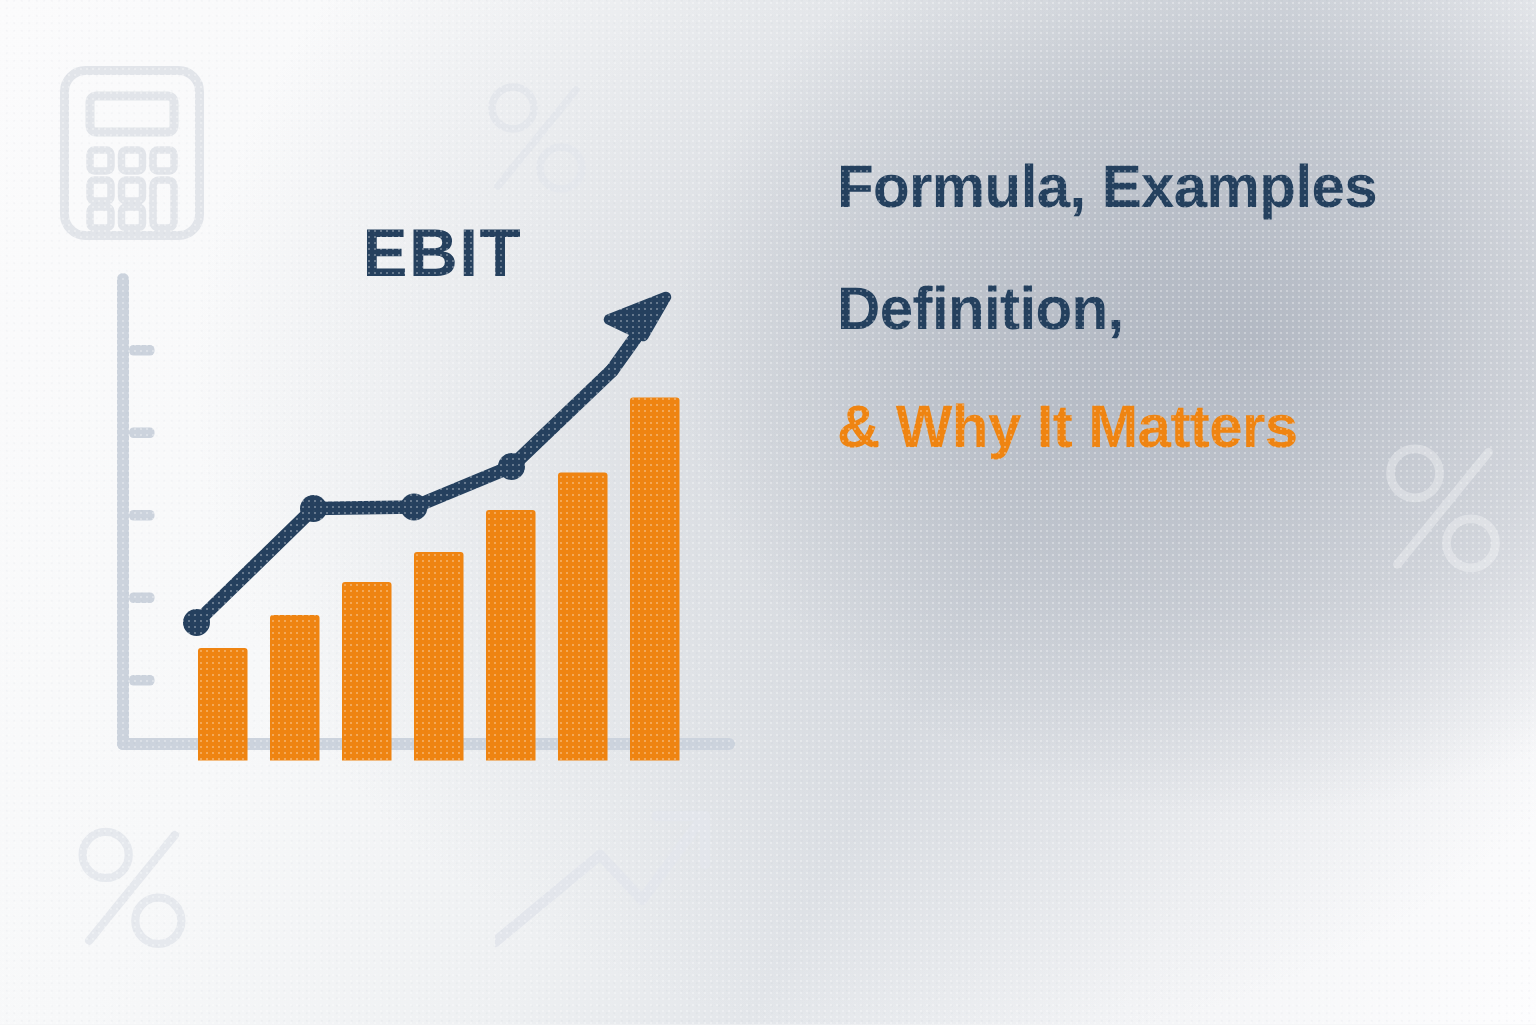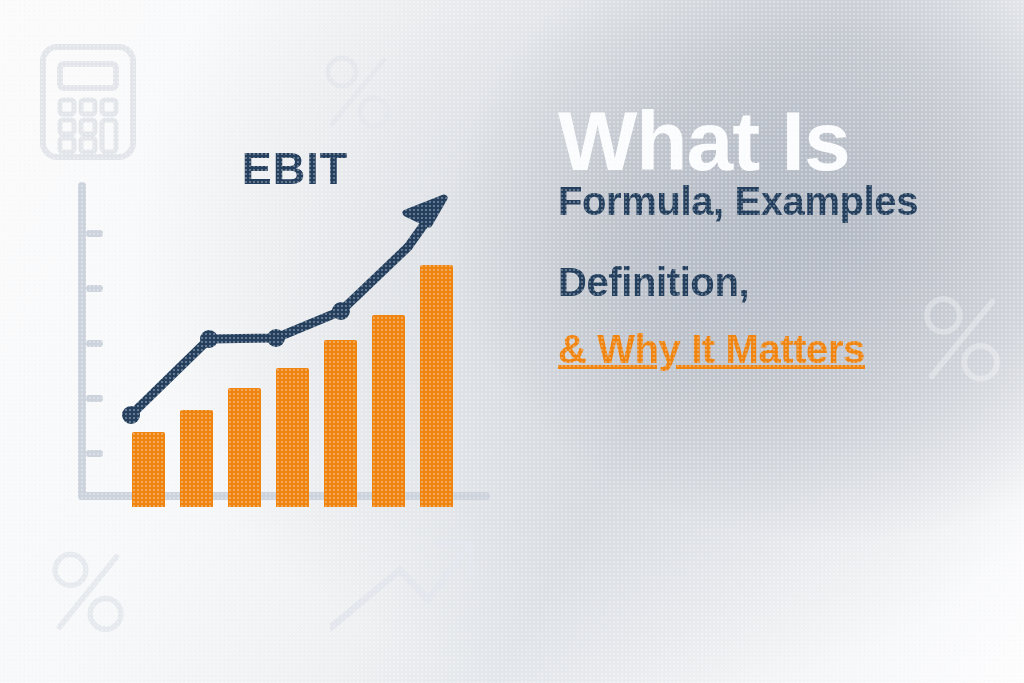--- a/index.html
+++ b/index.html
@@ -46,21 +46,21 @@
     letter-spacing:-1px;white-space:nowrap;
   }
   #h-line2{margin-top:14px;}
   .sub-line{
     font-size:40px;line-height:1.08;font-weight:bold;color:#24405e;
     letter-spacing:-0.4px;white-space:nowrap;
   }
   #sub1{margin-top:38px;}
   #sub3{
     font-size:40px;line-height:1.08;font-weight:bold;color:#ef8411;
-    letter-spacing:-0.4px;white-space:nowrap;margin-top:24px;text-decoration:underline;
+    letter-spacing:-0.4px;white-space:nowrap;margin-top:36px;
   }
 </style>
 </head>
 <body>
 
 <div id="stage">
 
   <svg class="deco" style="left:38px;top:42px;" width="100" height="120" viewBox="0 0 100 120">
     <rect x="5" y="5" width="90" height="110" rx="14" fill="none" stroke="#e2e5ea" stroke-width="6"></rect>
     <rect x="22" y="22" width="56" height="24" rx="4" fill="none" stroke="#e2e5ea" stroke-width="6"></rect>
@@ -123,20 +123,19 @@
       <line x1="348" y1="107" x2="373" y2="72" stroke="#25405e" stroke-width="9" stroke-linecap="round"></line>
       <polygon points="384,58 346,73 369,84" fill="#25405e" stroke="#25405e" stroke-width="7" stroke-linejoin="round"></polygon>
       <circle cx="71" cy="275" r="9" fill="#25405e"></circle>
       <circle cx="149" cy="199" r="9" fill="#25405e"></circle>
       <circle cx="216" cy="198" r="9" fill="#25405e"></circle>
       <circle cx="281" cy="171" r="9" fill="#25405e"></circle>
     </svg>
   </div>
 
   <div id="copy">
-    <div class="h-line" id="h-line1">What Is</div>
     <div class="sub-line" id="sub2">Formula, Examples</div>
     <div class="sub-line" id="sub1">Definition,</div>
     <div id="sub3">&amp; Why It Matters</div>
   </div>
 
   <div id="grain"></div>
 </div>
 
 </body></html>

